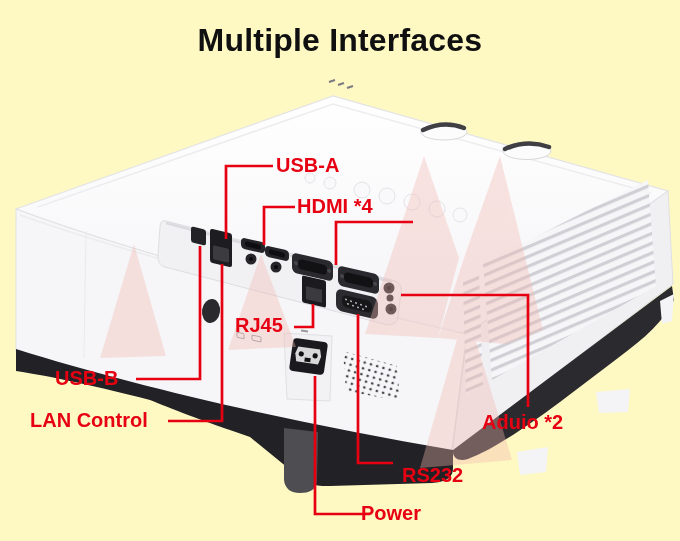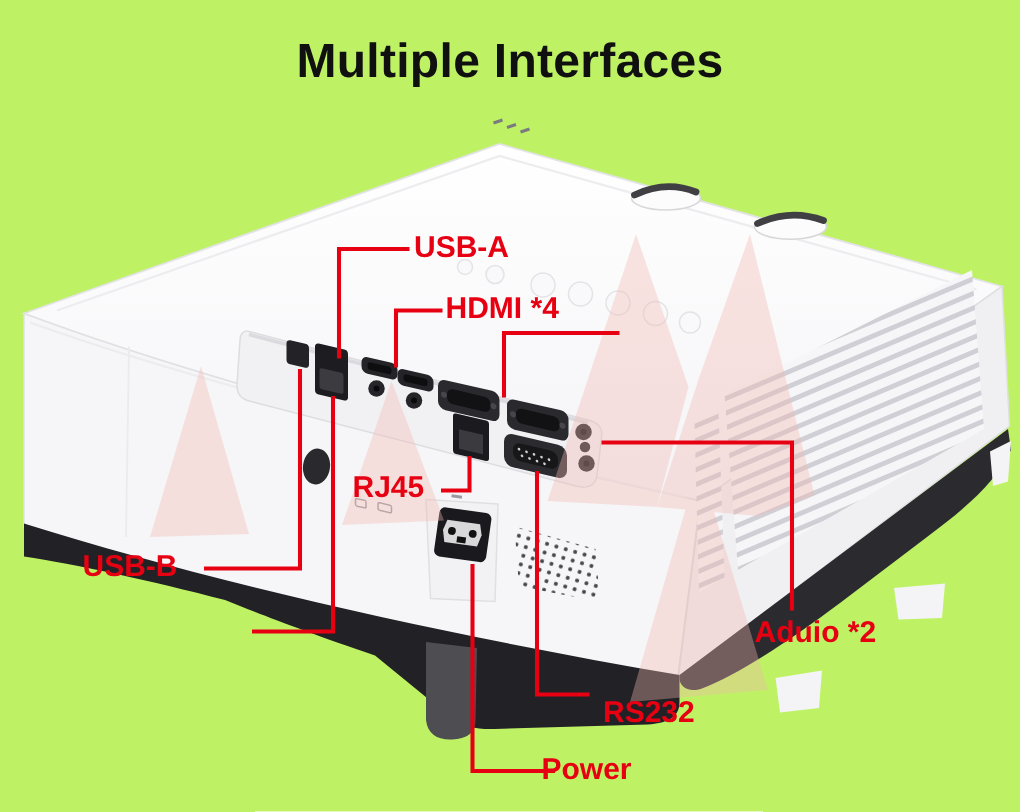--- a/index.html
+++ b/index.html
@@ -1,36 +1,36 @@
 <!DOCTYPE html>
 <html style="--label-red: #e60012; --title-black: #101010;"><head>
 <meta charset="utf-8">
 <style>
   html,body{margin:0;padding:0;background:#ffffff;}
   .stage{
-    position:relative;width:680px;height:541px;overflow:hidden;background:#bef264;
+    position:relative;width:680px;height:541px;overflow:hidden;background:#fef9c3;
     font-family:"Liberation Sans",sans-serif;
   }
   .page-title{
     position:absolute;top:22px;left:0;right:0;text-align:center;
     font-size:32px;font-weight:700;letter-spacing:.2px;
     color:var(--title-black,#101010);white-space:nowrap;
   }
   .illustration{position:absolute;left:0;top:0;width:680px;height:541px;}
   .port-label{
     position:absolute;font-size:20px;font-weight:700;line-height:1;
     color:var(--label-red,#e60012);white-space:nowrap;
   }
   #lbl-usb-a {left:276px;top:155px;}
   #lbl-hdmi  {left:297px;top:196px;}
   #lbl-vga   {left:417px;top:210px;}
   #lbl-rj45  {left:235px;top:315px;}
   #lbl-usb-b {left:55px; top:368px;}
   #lbl-lan   {left:30px; top:410px;}
-  #lbl-audio {left:503px;top:412px;}
+  #lbl-audio {left:482px;top:412px;}
   #lbl-rs232 {left:402px;top:453px;margin-top:12px;}
   #lbl-power {left:361px;top:503px;}
   .leaders polyline{stroke:var(--label-red,#e60012);stroke-width:2.7;fill:none;}
   .skew{transform-box:fill-box;transform-origin:center;transform:skewY(13deg);}
 </style>
 </head>
 <body>
 
 <div class="stage">
 
@@ -198,17 +198,18 @@
       <polyline points="401,295 528,295 528,407"></polyline>
       <polyline points="358,314 358,463 393,463"></polyline>
       <polyline points="315,376 315,514 370,514"></polyline>
     </g>
   </svg>
 
   <div class="port-label" id="lbl-usb-a">USB-A</div>
   <div class="port-label" id="lbl-hdmi">HDMI *4</div>
   <div class="port-label" id="lbl-rj45">RJ45</div>
   <div class="port-label" id="lbl-usb-b">USB-B</div>
+  <div class="port-label" id="lbl-lan">LAN Control</div>
   <div class="port-label" id="lbl-audio">Aduio *2</div>
   <div class="port-label" id="lbl-rs232">RS232</div>
   <div class="port-label" id="lbl-power">Power</div>
 
 </div>
 
 </body></html>

